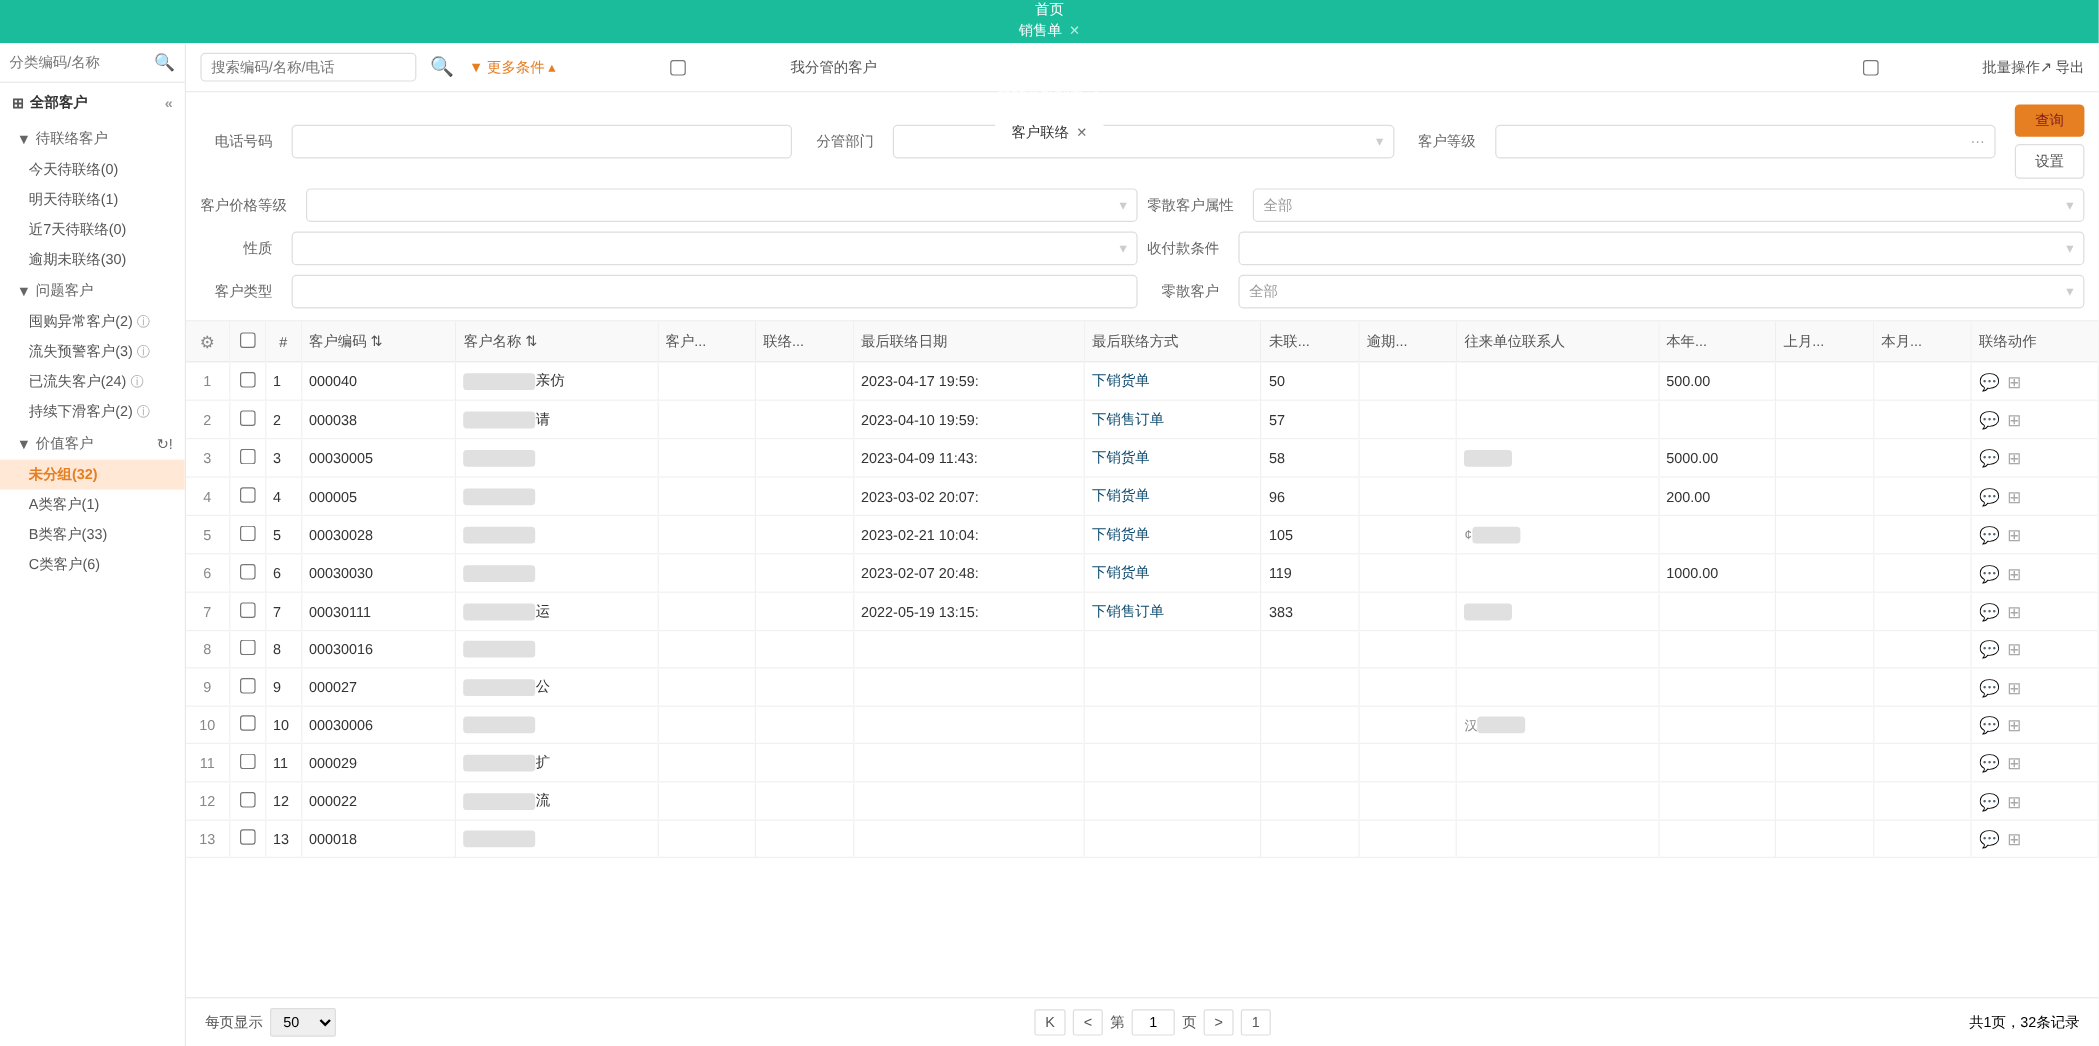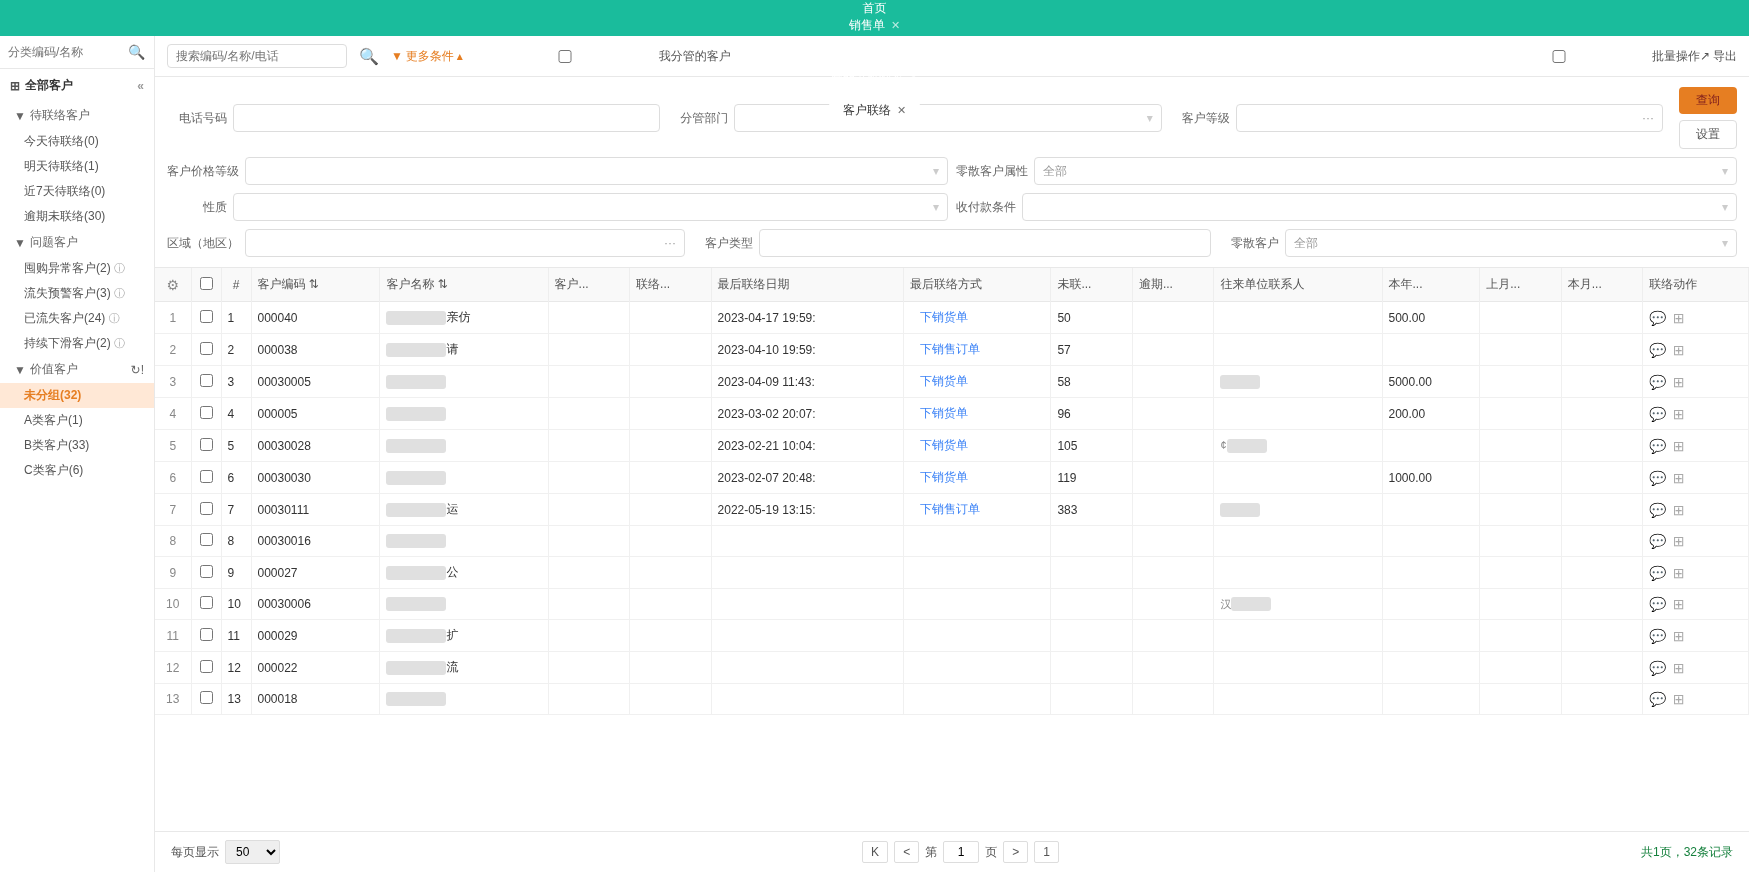--- a/index.html
+++ b/index.html
@@ -196,21 +196,21 @@
     .adv-filter-row {
       display: flex;
       align-items: center;
       margin-bottom: 8px;
       gap: 8px;
     }
     .adv-filter-row:last-child { margin-bottom: 0; }
     .adv-field {
       display: flex;
       align-items: center;
-      gap: 6px;
+      gap: 16px;
       flex: 1;
     }
     .adv-field label {
       color: #666;
       white-space: nowrap;
       min-width: 60px;
       text-align: right;
     }
     .adv-field .field-input {
       flex: 1;
@@ -290,21 +290,21 @@
     }
     tbody td {
       padding: 7px 6px;
       color: #333;
       border-right: 1px solid #f0f0f0;
       white-space: nowrap;
       font-size: 12px;
     }
     tbody td:first-child { text-align: center; color: #888; }
     tbody td:nth-child(2) { text-align: center; }
-    .link-text { color: #3b82f6; cursor: pointer; text-decoration: none; margin-left: 10px; }
+    .link-text { color: #0c4a6e; cursor: pointer; text-decoration: none; }
     .blurred {
       background: #e0e0e0;
       border-radius: 3px;
       color: transparent;
       display: inline-block;
       min-width: 60px;
       height: 14px;
       vertical-align: middle;
     }
     .blurred-sm {
@@ -367,21 +367,21 @@
       gap: 6px;
       color: #555;
     }
     .per-page select {
       border: 1px solid #ddd;
       padding: 3px 6px;
       border-radius: 2px;
       outline: none;
       font-size: 12px;
     }
-    .total-info { color: #15803d; font-size: 12px; }
+    .total-info { color: #000000; font-size: 12px; }
 
     
     ::-webkit-scrollbar { width: 6px; height: 6px; }
     ::-webkit-scrollbar-track { background: #f1f1f1; }
     ::-webkit-scrollbar-thumb { background: #ccc; border-radius: 3px; }
 
     .filter-icon { color: #e67e22; }
     .chevron-down::after { content: '▾'; }
     .dots::after { content: '···'; color: #999; }
   </style>
@@ -571,27 +571,20 @@
         <div class="adv-field">
           <label>收付款条件</label>
           <div class="field-input">
               <span></span>
               <span class="chevron chevron-down"></span>
             </div>
         </div>
       </div>
       <div class="adv-filter-row">
         <div class="adv-field">
-          <label>区域（地区）</label>
-          <div class="field-input">
-              <span></span>
-              <span class="dots"></span>
-            </div>
-        </div>
-        <div class="adv-field">
           <label>客户类型</label>
           <div class="field-input">
               <span></span>
             </div>
         </div>
         <div class="adv-field">
           <label>零散客户</label>
           <div class="field-input">
             <span>全部</span>
             <span class="chevron chevron-down"></span>

